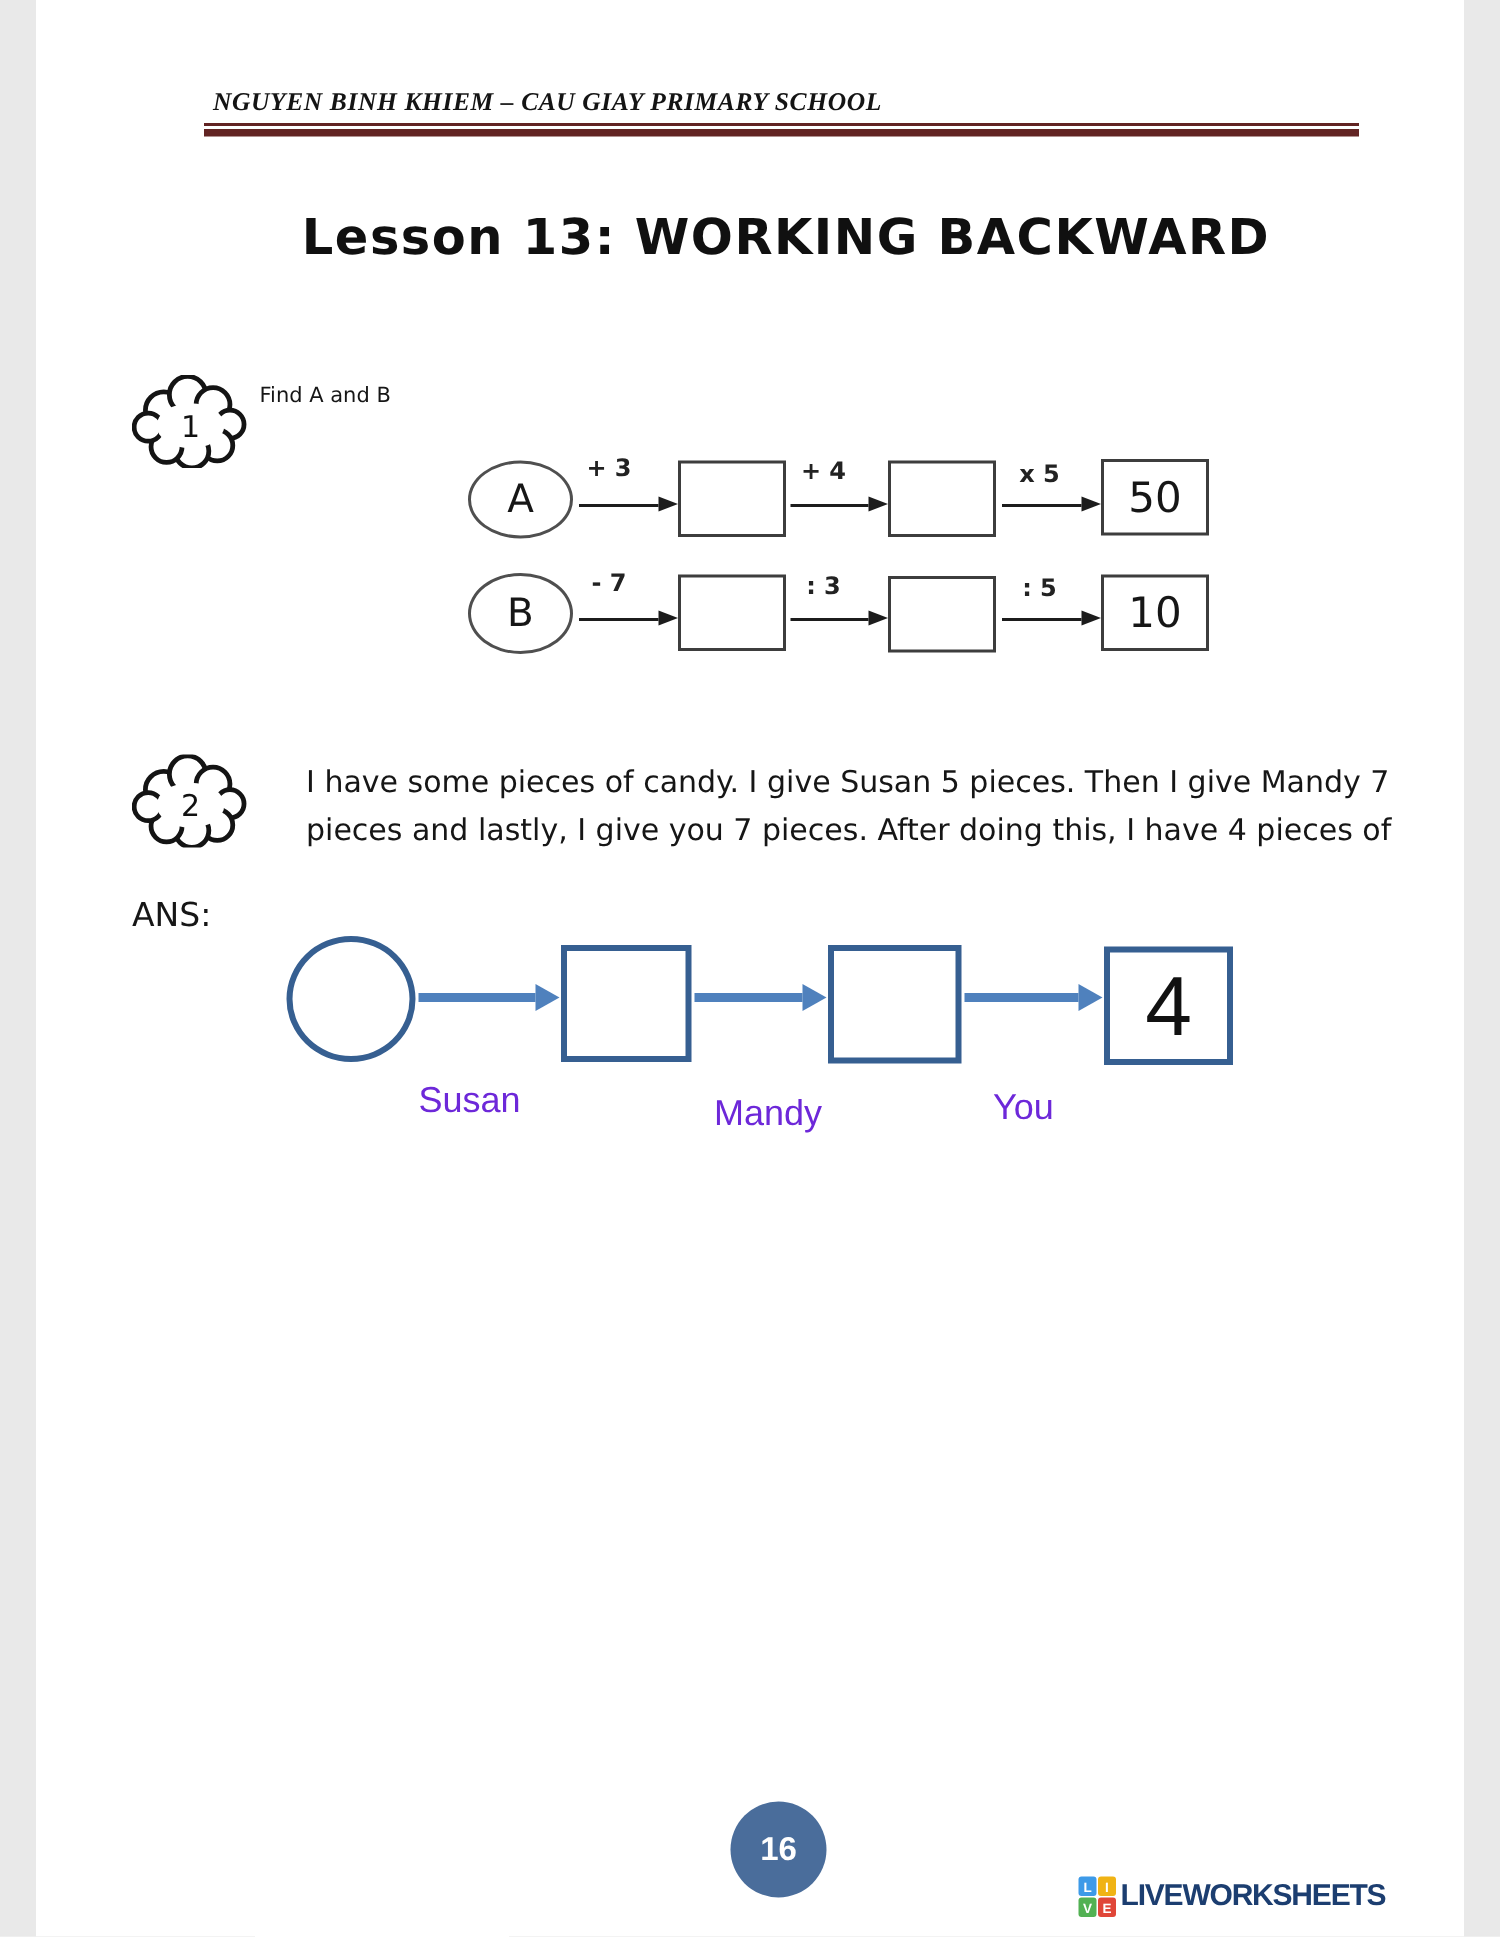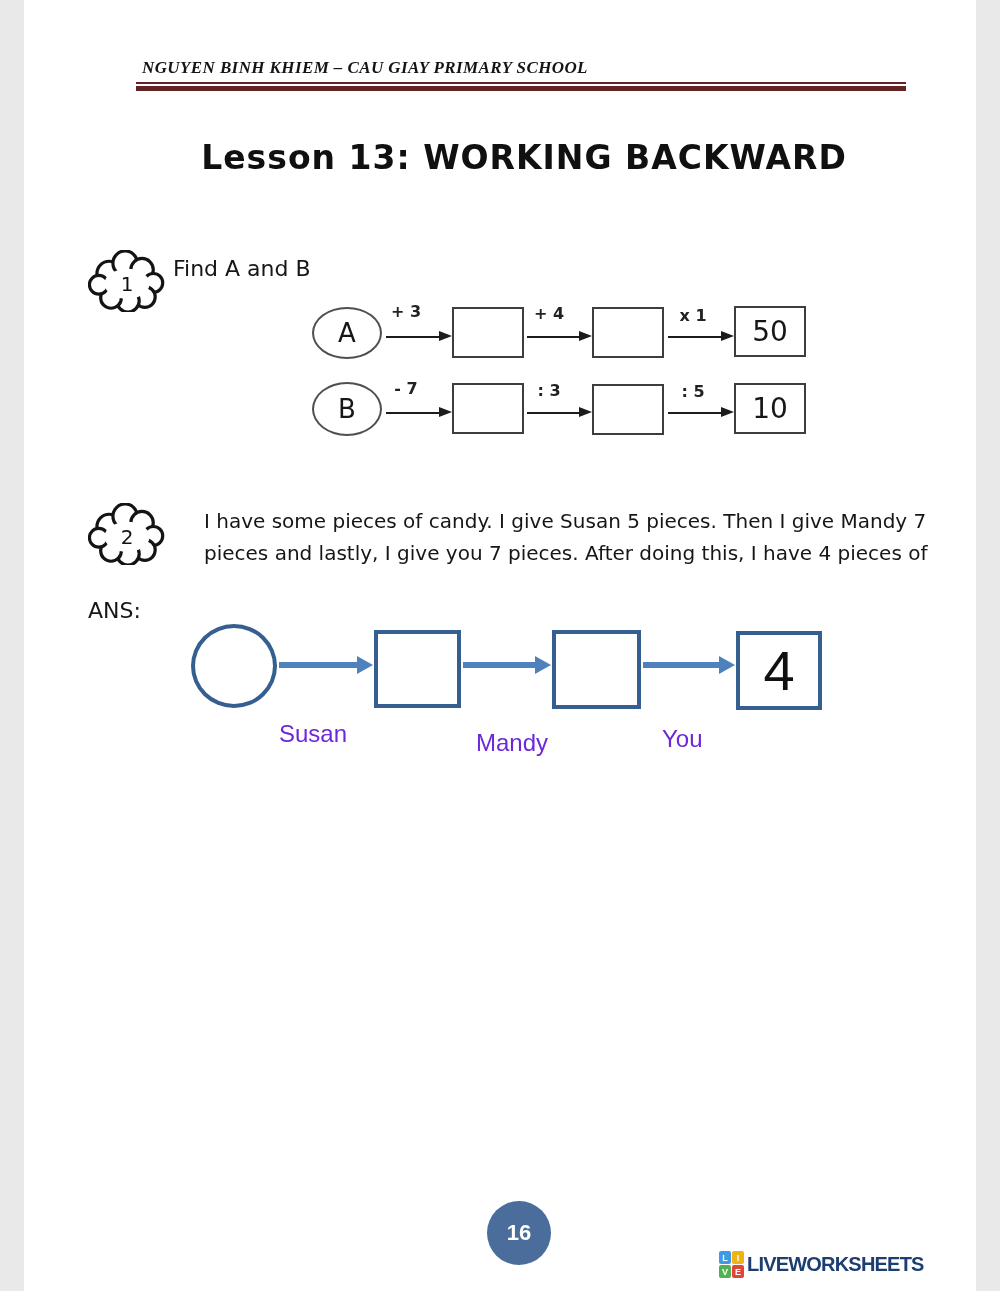--- a/index.html
+++ b/index.html
@@ -28,21 +28,21 @@
 
   
   .cloud { position:absolute; width:78px; height:62px; }
   .cloud svg { position:absolute; left:0; top:0; width:100%; height:100%; }
   .cloud-num {
     position:absolute; left:0; top:3px; width:100%; height:100%;
     display:flex; align-items:center; justify-content:center;
     font-size:20px; color:#111;
   }
 
-  .prompt1 { position:absolute; left:149px; top:256px; font-size:22px; }
+  .prompt1 { position:absolute; left:149px; top:256px; font-size:14px; }
 
   
   .diagram1 { position:absolute; left:280px; top:300px; width:512px; height:142px; }
   .ellipse {
     position:absolute; width:70px; height:52px; border:2px solid #4f4f4f;
     border-radius:50%; display:flex; align-items:center; justify-content:center;
     font-size:26px; background:#fff;
   }
   .abox {
     position:absolute; width:72px; height:51px; border:2px solid #3d3d3d;
@@ -145,21 +145,21 @@
 
   <div class="diagram1">
 
     <div class="ellipse" style="left:8px;top:7px;">A</div>
     <div class="op-label" style="left:79px;top:2px;">+ 3</div>
     <div class="harrow" style="left:82px;top:36px;width:53px;"></div>
     <div class="abox" style="left:148px;top:7px;"></div>
     <div class="op-label" style="left:222px;top:4px;">+ 4</div>
     <div class="harrow" style="left:223px;top:36px;width:52px;"></div>
     <div class="abox" style="left:288px;top:7px;"></div>
-    <div class="op-label" style="left:366px;top:6px;">x 1</div>
+    <div class="op-label" style="left:366px;top:6px;">x 5</div>
     <div class="harrow" style="left:364px;top:36px;width:53px;"></div>
     <div class="abox" style="left:430px;top:6px;">50</div>
 
     <div class="ellipse" style="left:8px;top:82px;height:54px;">B</div>
     <div class="op-label" style="left:79px;top:79px;">- 7</div>
     <div class="harrow" style="left:82px;top:112px;width:53px;"></div>
     <div class="abox" style="left:148px;top:83px;"></div>
     <div class="op-label" style="left:222px;top:81px;">: 3</div>
     <div class="harrow" style="left:223px;top:112px;width:52px;"></div>
     <div class="abox" style="left:288px;top:84px;"></div>

